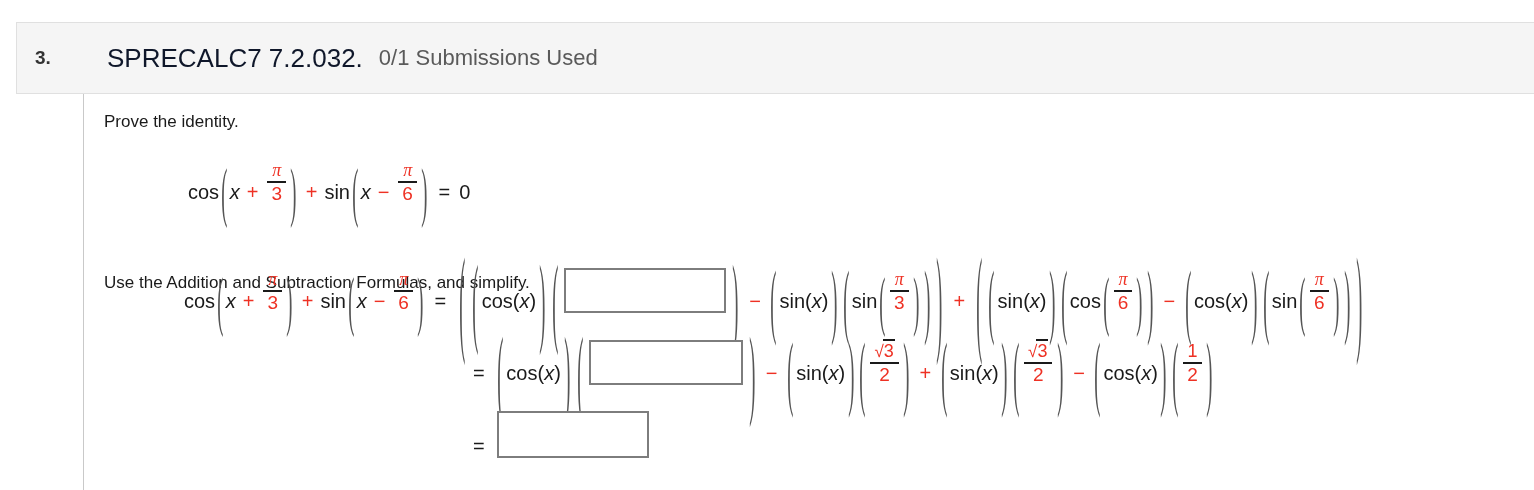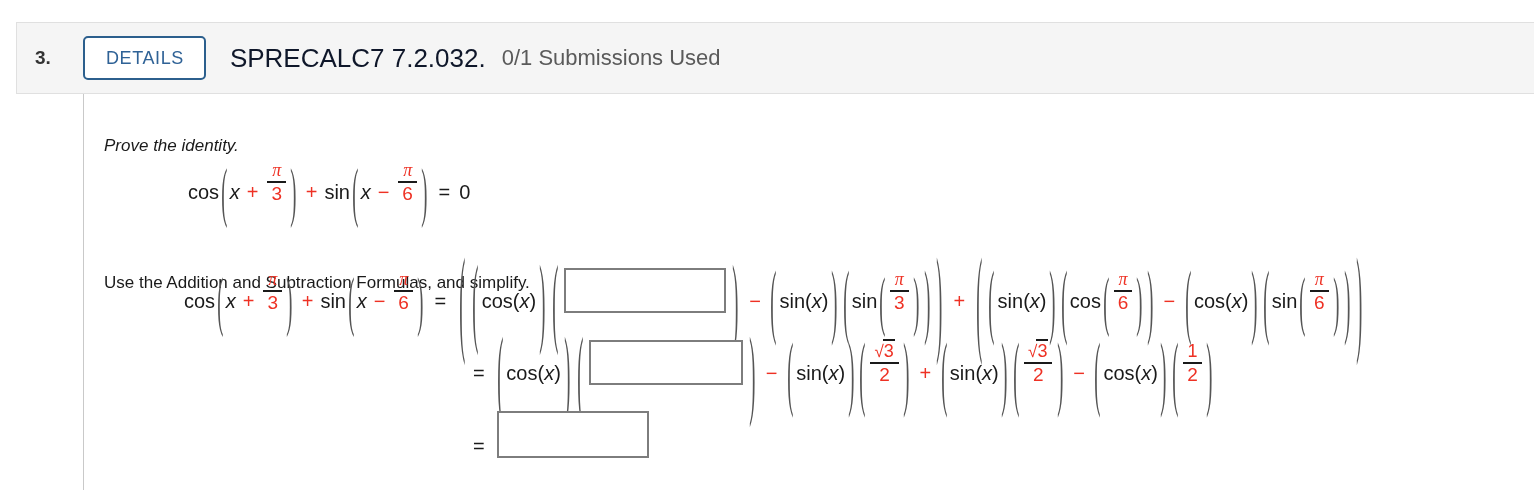--- a/index.html
+++ b/index.html
@@ -71,21 +71,21 @@
   .body {
     position: absolute;
     left: 104px; top: 108px;
     right: 0; bottom: 0;
   }
   .prompt {
     font-size: 17px;
     color: #1a1a1a;
     line-height: 1.2;
   }
-  .prompt-1 { position: absolute; left: 0; top: 28px; font-style: italic; }
+  .prompt-1 { position: absolute; left: 0; top: 4px; }
   .prompt-2 { position: absolute; left: 0; top: 121px; margin-top: 44px; }
 
   
   .math {
     font-size: 20px;
     color: #1a1a1a;
     display: flex;
     align-items: flex-end;
     white-space: nowrap;
     font-family: "Liberation Sans", sans-serif;
@@ -170,21 +170,20 @@
   .box-b { width: 154px; height: 45px; }
   .box-c { width: 152px; height: 47px; }
 </style>
 </head>
 <body>
 
 <div class="page">
 
   <div class="q-header">
     <span class="q-number">3.</span>
-    <button class="details-btn">DETAILS</button>
     <span class="q-title">SPRECALC7 7.2.032.</span>
     <span class="q-subs">0/1 Submissions Used</span>
   </div>
 
   <div class="divider"></div>
 
   <div class="body">
 
     <div class="prompt prompt-1">Prove the identity.</div>
 

